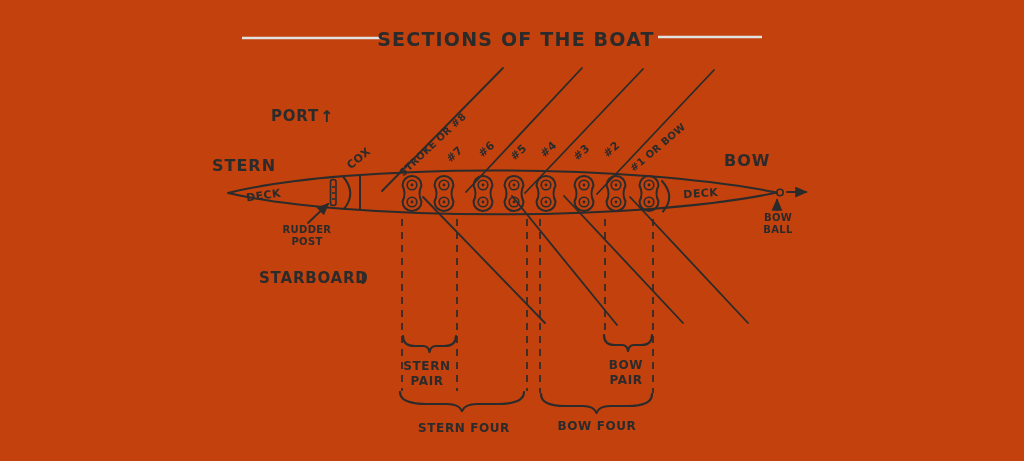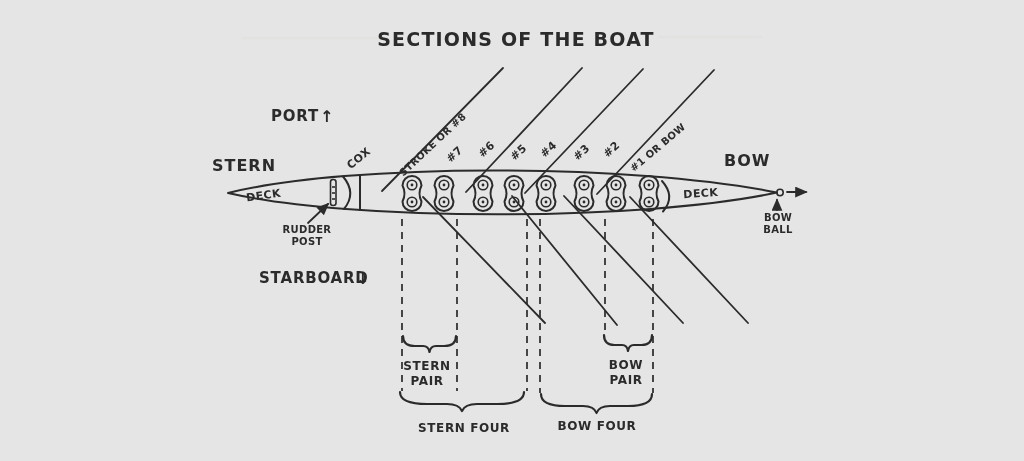--- a/index.html
+++ b/index.html
@@ -1,16 +1,16 @@
 <!DOCTYPE html>
 <html><head>
 <meta charset="utf-8">
 <style>
   html,body{margin:0;padding:0;background:#ffffff;}
-  .stage{position:relative;width:1024px;height:461px;background:#e5e5e5;overflow:hidden;
+  .stage{position:relative;width:1024px;height:461px;background:#c2410c;overflow:hidden;
          font-family:"DejaVu Sans","Liberation Sans",sans-serif;}
   svg{display:block;}
   svg text{font-family:"DejaVu Sans","Liberation Sans",sans-serif;font-weight:700;fill:#2b2b2b;}
   .ink{stroke:#2b2b2b;stroke-width:2;fill:none;stroke-linecap:round;stroke-linejoin:round;}
   .ink-thin{stroke:#2b2b2b;stroke-width:1.6;fill:none;}
   .oar{stroke:#2b2b2b;stroke-width:1.8;stroke-linecap:round;}
   .dash{stroke:#2b2b2b;stroke-width:1.7;stroke-dasharray:7 6;stroke-linecap:butt;}
   .brace{stroke:#2b2b2b;stroke-width:2.2;fill:none;stroke-linecap:round;stroke-linejoin:round;}
   .pointer{stroke:#2b2b2b;stroke-width:1.8;fill:none;stroke-linecap:round;}
   .faint{stroke:#e2e2e0;stroke-width:2.5;}

